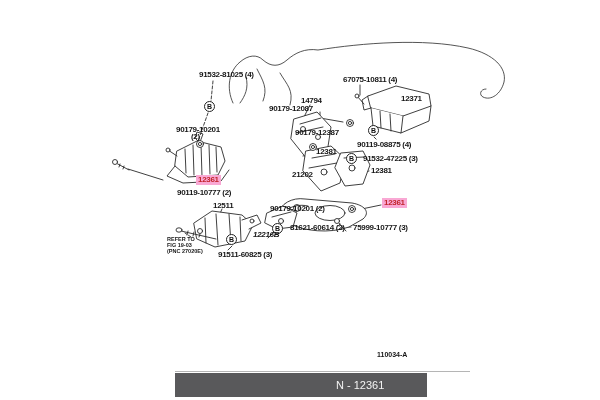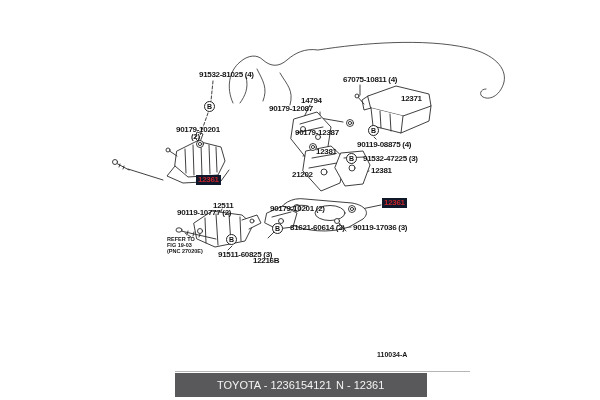--- a/index.html
+++ b/index.html
@@ -4,21 +4,21 @@
 <style>
   html,body{margin:0;padding:0;}
   body{width:600px;height:400px;background:#ffffff;position:relative;overflow:hidden;
        font-family:"Liberation Sans",sans-serif;}
   #stage{position:absolute;left:0;top:0;width:600px;height:400px;}
   svg.art{position:absolute;left:0;top:0;}
   .lbl{position:absolute;font-weight:bold;font-size:8px;line-height:9px;color:#161616;
        white-space:nowrap;letter-spacing:-0.3px;}
   .lbl.small{font-size:5.5px;line-height:6px;letter-spacing:0;}
   .lbl.mid{font-size:7px;letter-spacing:0;}
-  .hl{background:#0f172a;color:#c2252b;padding:0 2px 1px 2px;}
+  .hl{background:#f9a8d4;color:#c2252b;padding:0 2px 1px 2px;}
   .cb{position:absolute;width:11px;height:11px;border:1px solid #222;border-radius:50%;
       background:#fff;display:flex;align-items:center;justify-content:center;
       font-size:7px;font-weight:bold;color:#111;box-sizing:border-box;line-height:1;}
   #titlebar{position:absolute;left:175px;top:373px;width:252px;height:24px;background:#59595b;}
   #titlebar span{position:absolute;top:0;height:24px;line-height:24px;color:#f4f4f4;
       font-size:11px;white-space:nowrap;}
   #bar-left{left:42px;}
   #bar-right{left:161px;}
   #rule{position:absolute;left:175px;top:371px;width:295px;height:1px;background:#b5b5b5;}
 </style>
@@ -169,32 +169,31 @@
   <div class="lbl" style="left:401px;top:94px;">12371</div>
   <div class="lbl" style="left:357px;top:140px;">90119-08875 (4)</div>
   <div class="lbl" style="left:363px;top:154px;">91532-47225 (3)</div>
   <div class="lbl" style="left:371px;top:166px;">12381</div>
   <div class="lbl" style="left:295px;top:128px;">90179-12387</div>
   <div class="lbl" style="left:316px;top:147px;">12381</div>
   <div class="lbl" style="left:292px;top:170px;">21202</div>
   <div class="lbl" style="left:176px;top:125px;">90179-10201</div>
   <div class="lbl" style="left:191px;top:132px;">(2)</div>
   <div class="lbl hl" style="left:196px;top:175px;">12361</div>
-  <div class="lbl" style="left:177px;top:188px;margin-top:20px;">90119-10777 (2)</div>
+  <div class="lbl" style="left:177px;top:188px;">90119-10777 (2)</div>
   <div class="lbl hl" style="left:382px;top:198px;">12361</div>
   <div class="lbl" style="left:270px;top:204px;">90179-10201 (2)</div>
   <div class="lbl" style="left:290px;top:223px;text-align:center;">81621-60614 (2)</div>
-  <div class="lbl" style="left:353px;top:223px;">90119-17036 (3)</div>
+  <div class="lbl" style="left:353px;top:223px;">75999-10777 (3)</div>
   <div class="lbl" style="left:213px;top:201px;">12511</div>
   <div class="lbl small" style="left:167px;top:236px;">REFER TO</div>
   <div class="lbl small" style="left:167px;top:242px;">FIG 19-03</div>
   <div class="lbl small" style="left:167px;top:248px;">(PNC 27020E)</div>
   <div class="lbl" style="left:218px;top:250px;">91511-60825 (3)</div>
-  <div class="lbl" style="left:253px;top:256px;">12216B</div>
+  <div class="lbl" style="left:253px;top:230px;font-style:italic;">12216B</div>
   <div class="lbl mid" style="left:377px;top:350px;">110034-A</div>
 
   <div id="rule"></div>
   <div id="titlebar">
-    <span id="bar-left">TOYOTA - 1236154121</span>
     <span id="bar-right">N - 12361</span>
   </div>
 
 </div>
 
 </body></html>

